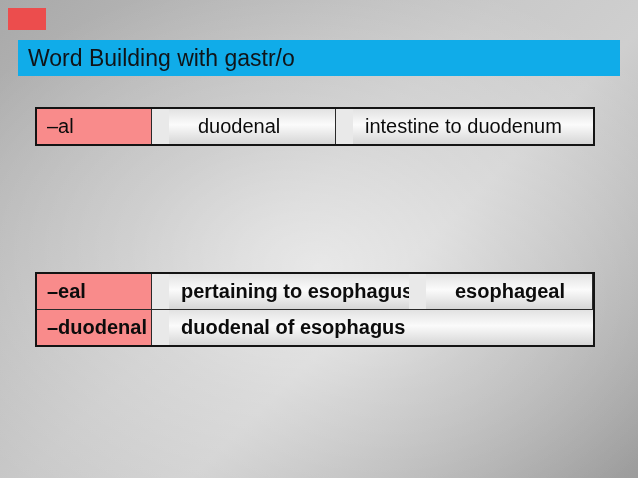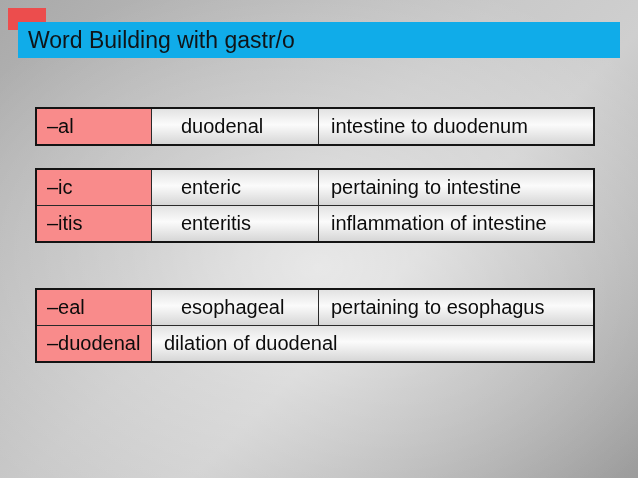--- a/index.html
+++ b/index.html
@@ -23,45 +23,46 @@
     position: absolute;
     left: 8px;
     top: 8px;
     width: 38px;
     height: 22px;
     background: var(--accent-red, #ec4d4d);
   }
   .title-bar {
     position: absolute;
     left: 18px;
-    top: 22px;
+    top: 40px;
     width: 602px;
     height: 36px;
     background: var(--accent-cyan, #10ace9);
     display: flex;
     align-items: center;
   }
   .title-bar .title-text {
     padding-left: 10px;
     font-size: 23px;
     color: #101418;
   }
   .wb-table {
     position: absolute;
     left: 35px;
     width: 556px;
     border: 2px solid #141414;
     background: #e9e9e9;
   }
   #table-0 { top: 107px; }
   #table-1 { top: 168px; }
-  #table-2 { top: 288px; }
+  #table-2 { top: 272px; font-weight: bold; }
   .row {
     display: flex;
     height: 35px;
+    gap: 17px;
   }
   .row + .row { border-top: 1px solid #2a2a2a; }
   .cell {
     display: flex;
     align-items: center;
     font-size: 20px;
     color: #0c0c0c;
     overflow: hidden;
     white-space: nowrap;
   }
@@ -96,36 +97,24 @@
   <div class="title-bar">
     <span class="title-text">Word Building with gastr/o</span>
   </div>
   <div class="wb-table" id="table-0">
       <div class="row">
         <div class="cell suffix">–al</div>
         <div class="cell term">duodenal</div>
         <div class="cell meaning">intestine to duodenum</div>
       </div>
     </div>
-  <div class="wb-table" id="table-1">
-      <div class="row">
-        <div class="cell suffix">–ic</div>
-        <div class="cell term">enteric</div>
-        <div class="cell meaning">pertaining to intestine</div>
-      </div>
-      <div class="row">
-        <div class="cell suffix">–itis</div>
-        <div class="cell term">enteritis</div>
-        <div class="cell meaning">inflammation of intestine</div>
-      </div>
-    </div>
   <div class="wb-table" id="table-2">
       <div class="row">
         <div class="cell suffix">–eal</div>
+        <div class="cell meaning">pertaining to esophagus</div>
         <div class="cell term">esophageal</div>
-        <div class="cell meaning">pertaining to esophagus</div>
       </div>
       <div class="row">
         <div class="cell suffix">–duodenal</div>
-        <div class="cell meaning">dilation of duodenal</div>
+        <div class="cell meaning">duodenal of esophagus</div>
       </div>
     </div>
 </div>
 
 </body></html>

